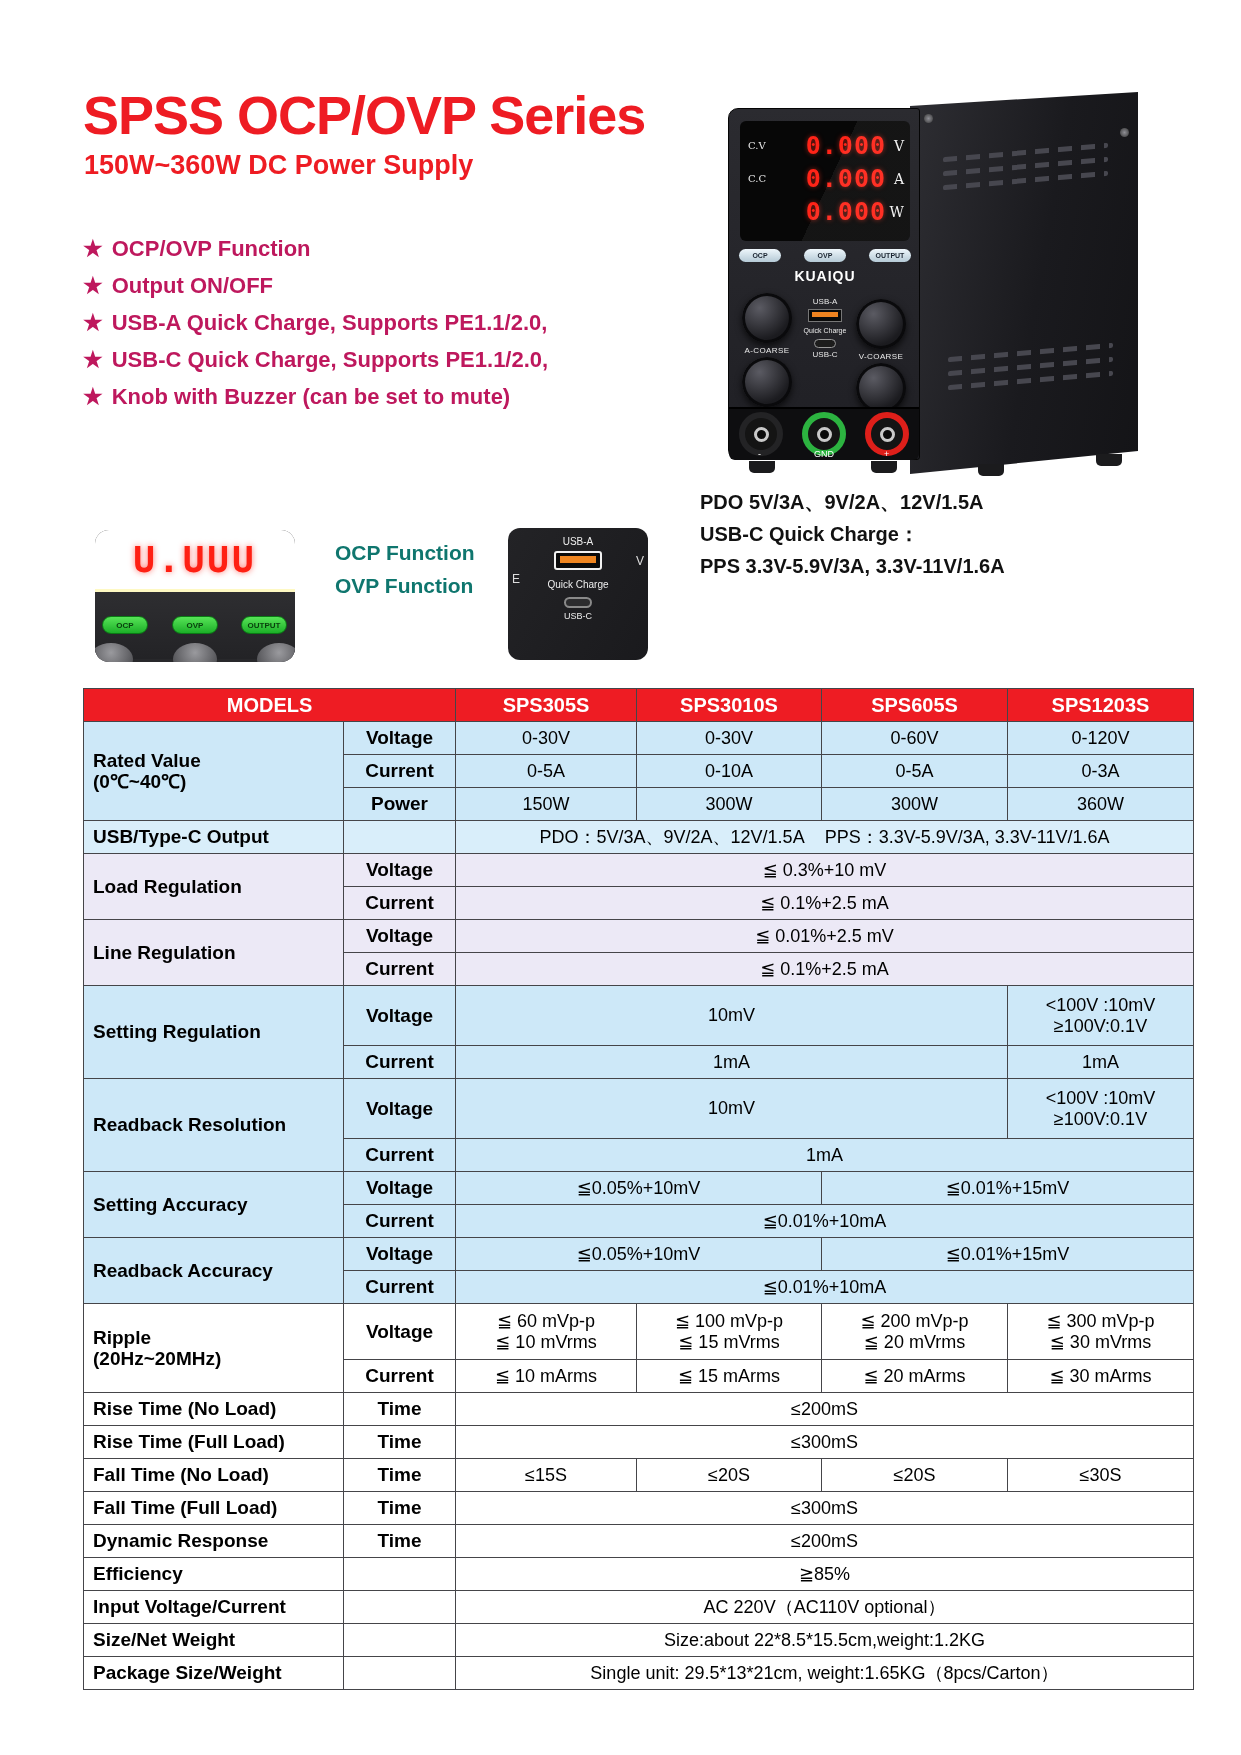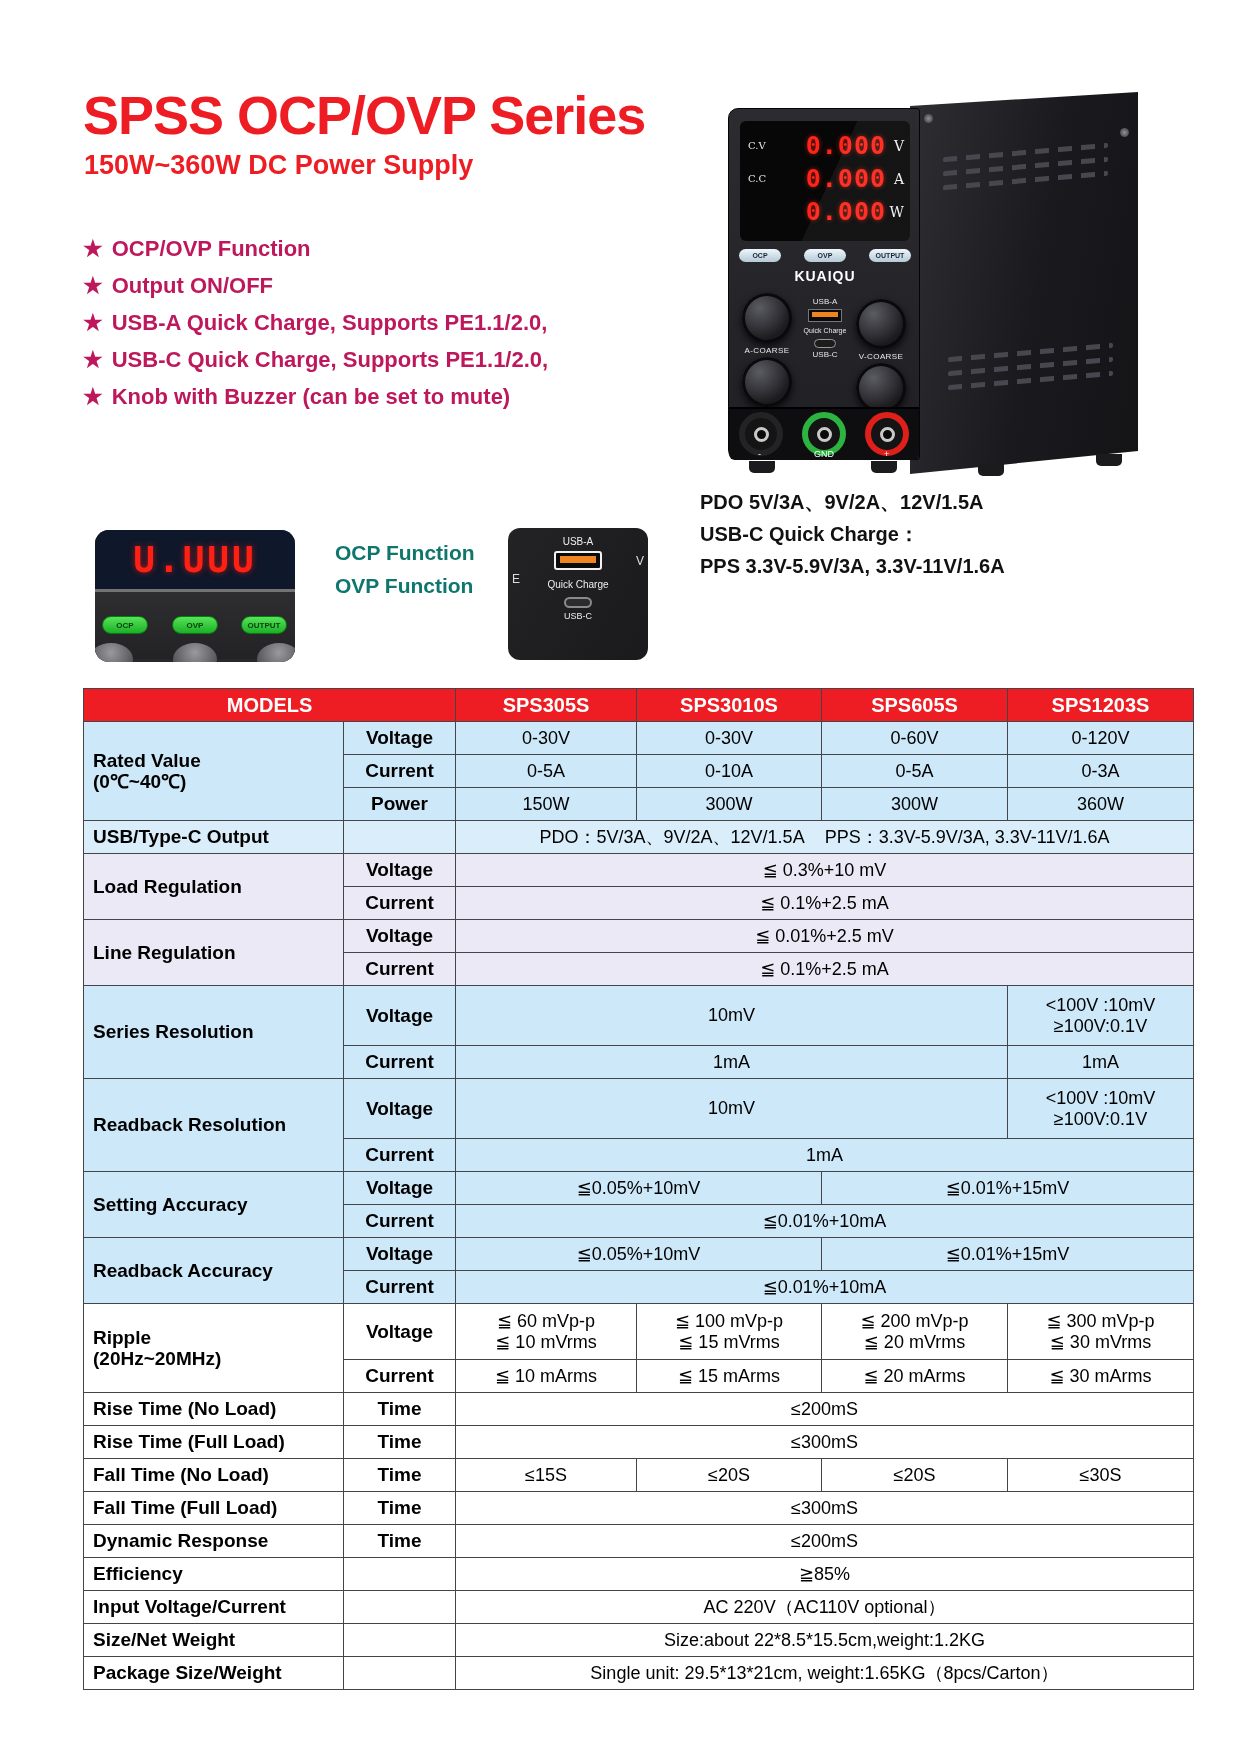--- a/index.html
+++ b/index.html
@@ -66,22 +66,22 @@
   .post-gnd { left:73px; border:6px solid #2cb340; }
   .post-plus { left:136px; border:6px solid #de1f1a; }
   .metal { width:15px; height:15px; border-radius:50%; background:#0a0a0a; border:3px solid #c9c9c9; }
   .tlab { position:absolute; top:40px; color:#fff; font-size:9px; z-index:3; }
   .tl-minus { left:29px; }  .tl-gnd { left:85px; }  .tl-plus { left:155px; }
   .foot { position:absolute; width:26px; height:12px; background:#1b1b1d; border-radius:0 0 5px 5px; }
 
   
   .ocp-crop { position:absolute; left:95px; top:530px; width:200px; height:132px; border-radius:14px;
               background:#28282b; overflow:hidden; }
-  .oc-screen { height:62px; background:#0f172a; display:flex; align-items:center; justify-content:center;
-               border-bottom:3px solid #737373; }
+  .oc-screen { height:62px; background:#ffffff; display:flex; align-items:center; justify-content:center;
+               border-bottom:3px solid #fef9c3; }
   .oc-dig { color:#ff2013; font-family:"DejaVu Sans Mono", monospace; font-weight:bold; font-size:36px;
             letter-spacing:3px; text-shadow:0 0 6px rgba(255,30,20,.6); }
   .oc-body { position:relative; height:67px; background:linear-gradient(#2e2e31,#232326); }
   .gbtn { position:absolute; top:24px; width:46px; height:18px; border-radius:9px;
           background:linear-gradient(#57e457,#1caf28); border:1px solid #0a7a14; color:#08400c;
           font-size:8px; font-weight:bold; display:flex; align-items:center; justify-content:center; }
   .gb1 { left:7px; } .gb2 { left:77px; } .gb3 { left:146px; }
   .arc { position:absolute; bottom:-16px; width:44px; height:32px; border-radius:50%;
          background:radial-gradient(circle at 50% 30%,#9a9a9e,#3c3c40); }
   .arc1 { left:-6px; } .arc2 { left:78px; } .arc3 { right:-6px; }
@@ -304,21 +304,21 @@
     <tr class="bg-l">
       <td class="lab" rowspan="2">Line Regulation</td>
       <td class="sub">Voltage</td>
       <td colspan="4">≦ 0.01%+2.5 mV</td>
     </tr>
     <tr class="bg-l">
       <td class="sub">Current</td>
       <td colspan="4">≦ 0.1%+2.5 mA</td>
     </tr>
     <tr class="bg-b h60">
-      <td class="lab" rowspan="2">Series Resolution</td>
+      <td class="lab" rowspan="2">Setting Regulation</td>
       <td class="sub">Voltage</td>
       <td colspan="3">10mV</td>
       <td class="nl">&lt;100V :10mV
 ≥100V:0.1V</td>
     </tr>
     <tr class="bg-b">
       <td class="sub">Current</td>
       <td colspan="3">1mA</td>
       <td>1mA</td>
     </tr>

